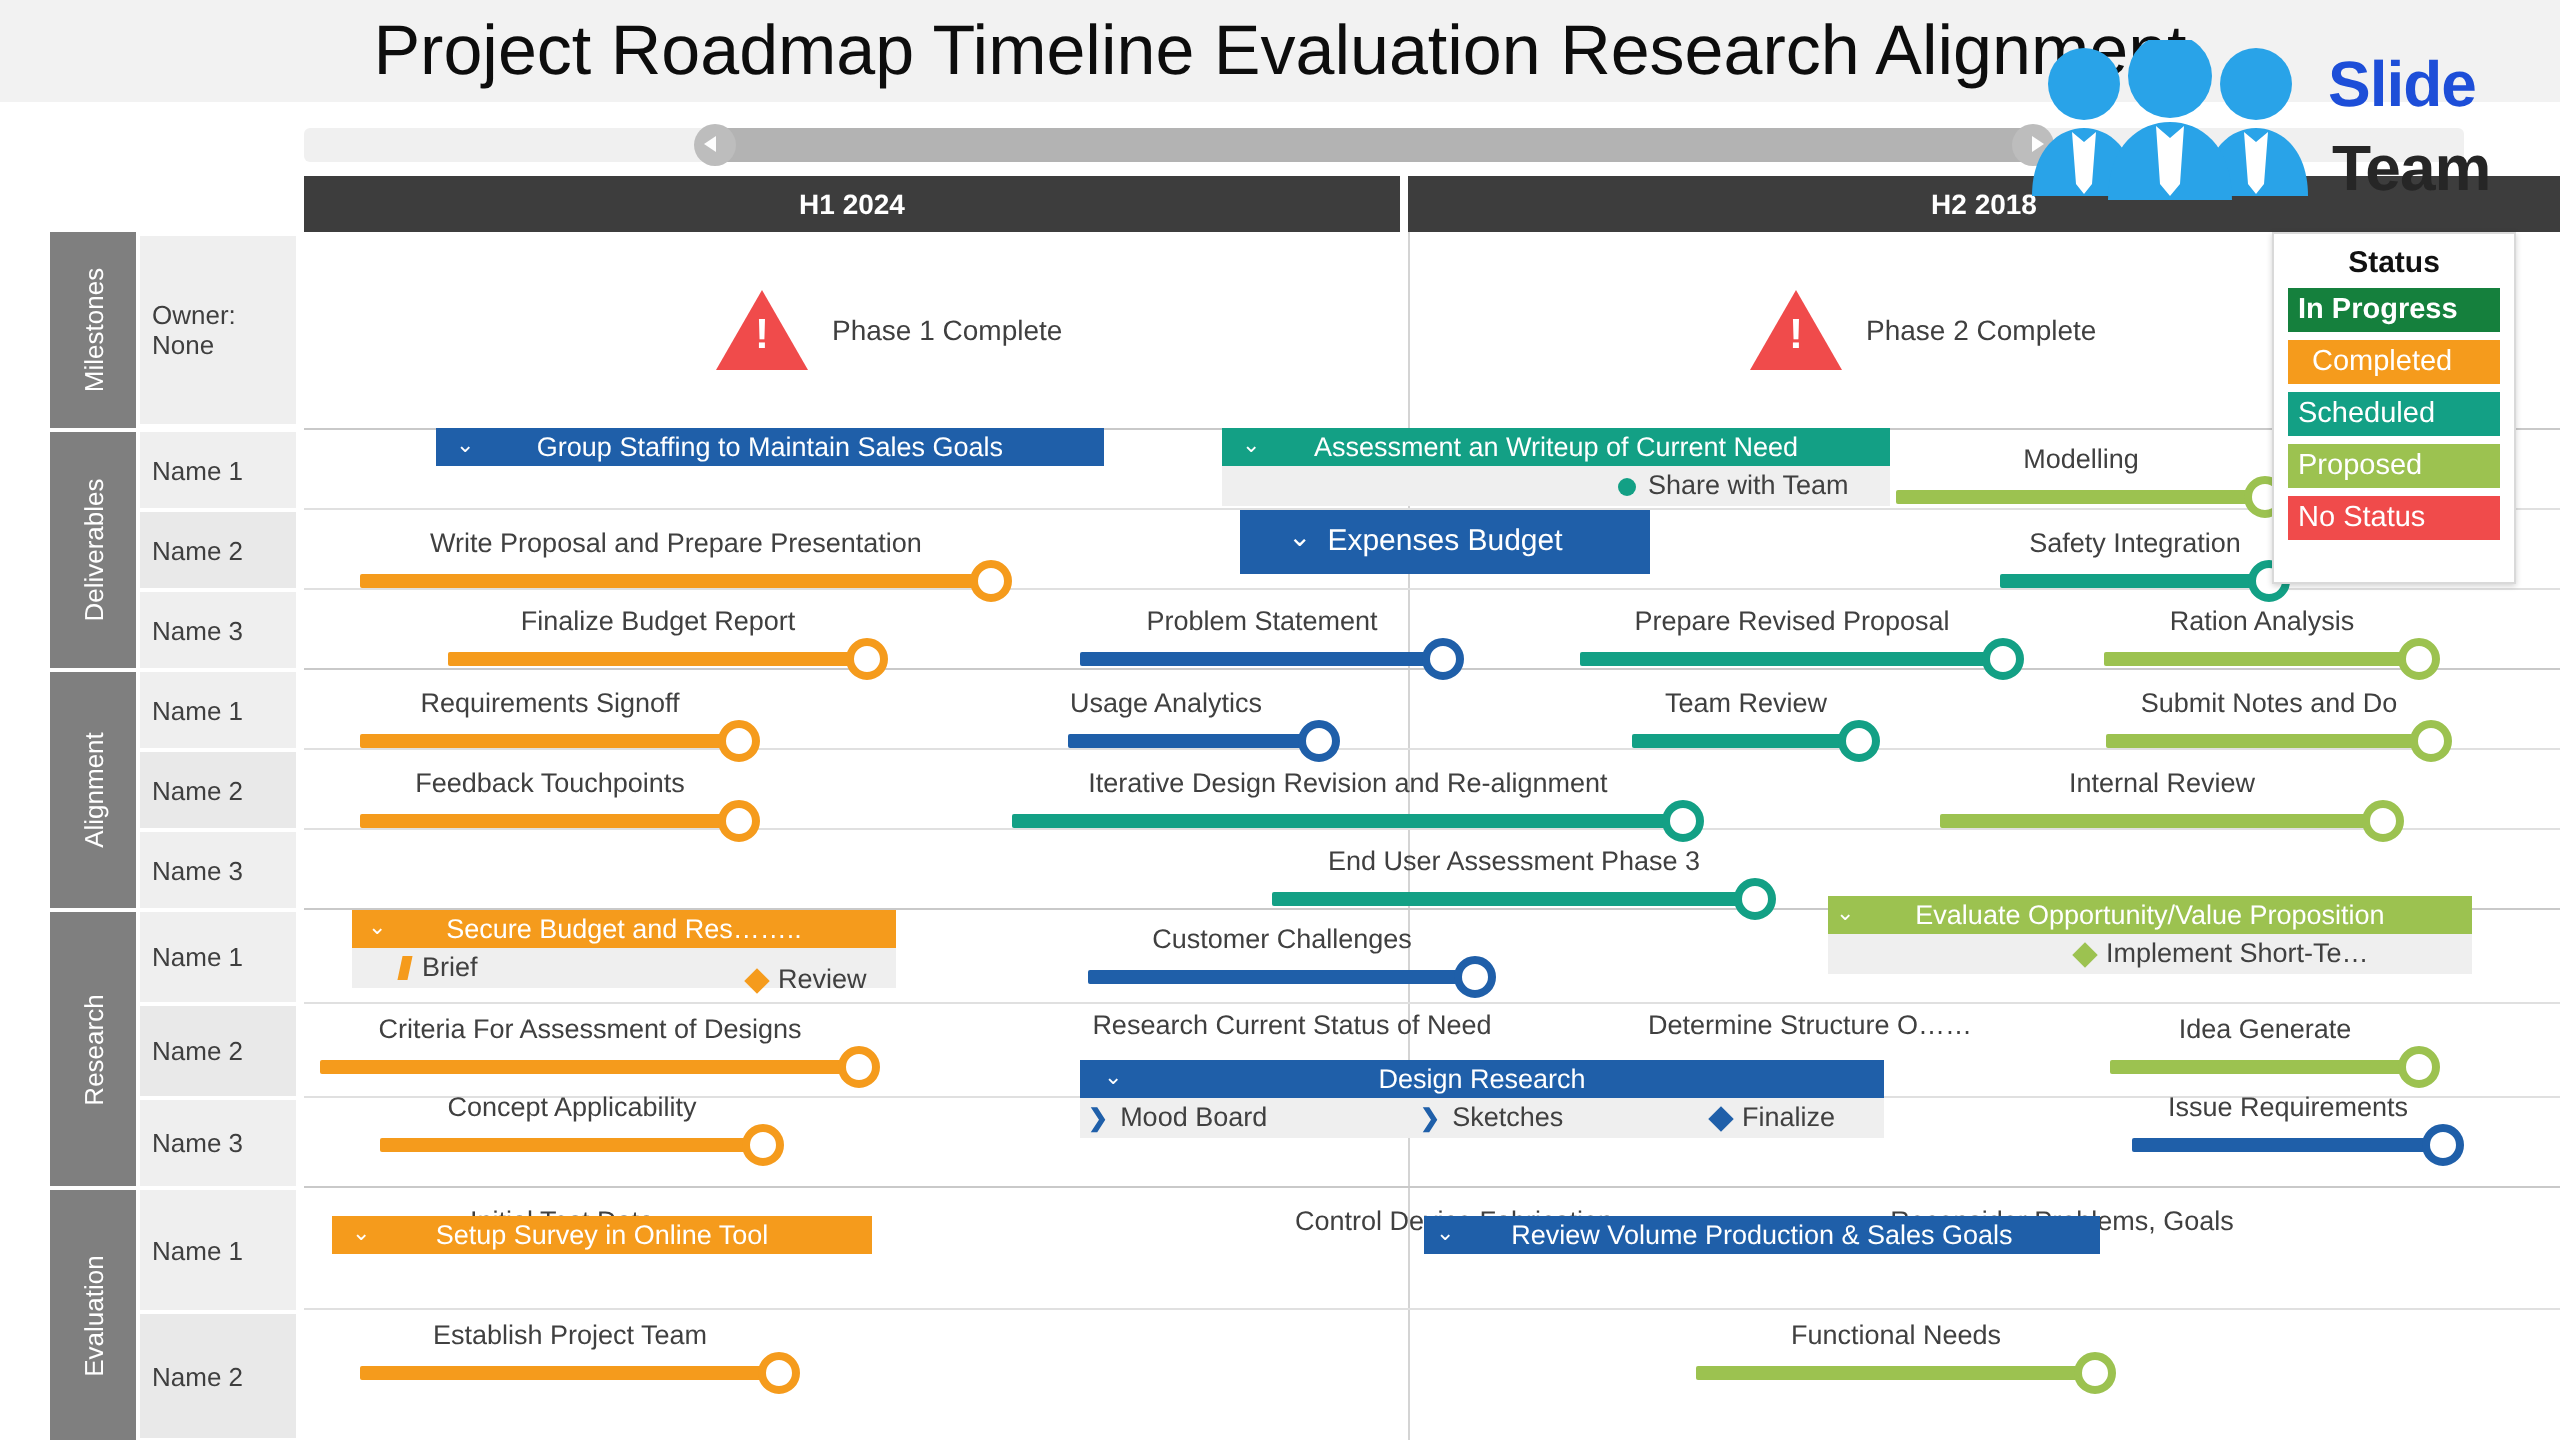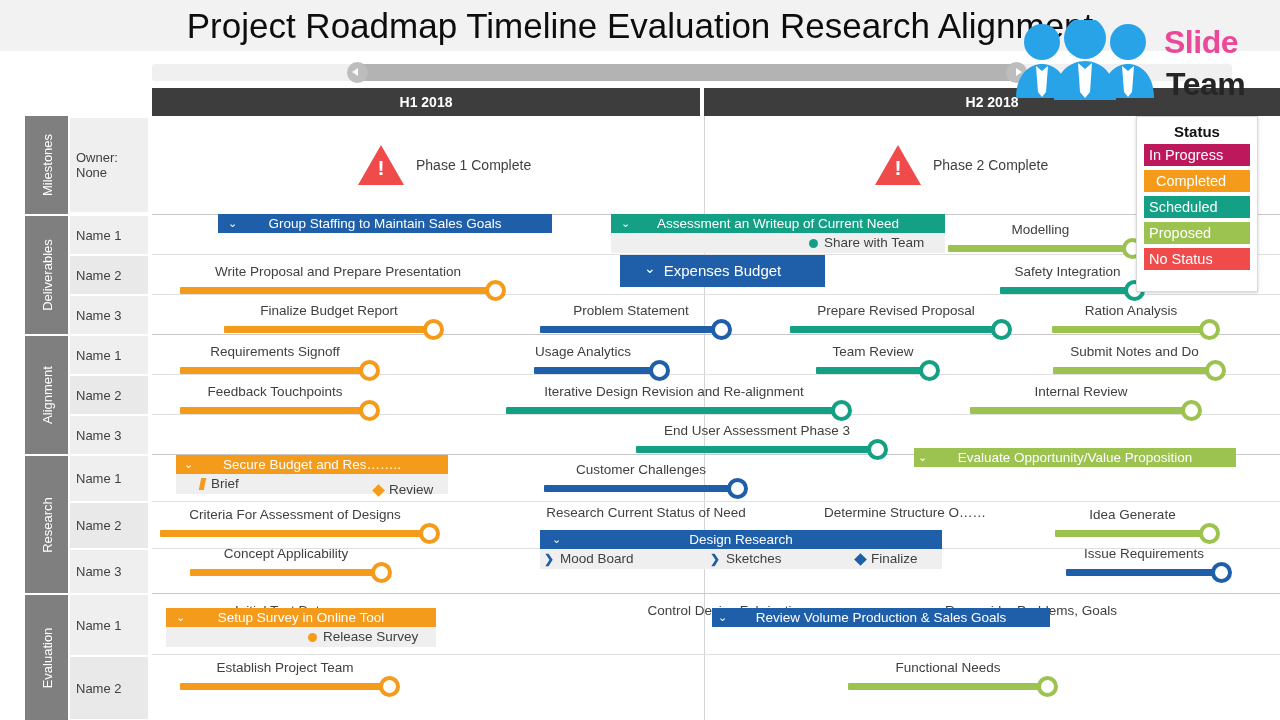--- a/index.html
+++ b/index.html
@@ -22,21 +22,21 @@
     white-space:nowrap;
   }
   
   #logo{
     position:absolute;left:1010px;top:14px;width:262px;height:94px;
     z-index:60;
   }
   #logo .people{position:absolute;left:0px;top:6px;}
   #logo .word-slide{
     position:absolute;left:154px;top:10px;
-    font-size:32px;font-weight:bold;color:#ec4899;
+    font-size:32px;font-weight:bold;color:#1d4ed8;
     letter-spacing:-0.5px;
   }
   #logo .word-team{
     position:absolute;left:156px;top:52px;
     font-size:32px;font-weight:bold;color:#262626;
     letter-spacing:-0.5px;
   }
   
   #timeline-scrollbar{
     position:absolute;left:152px;top:64px;width:1080px;height:17px;
@@ -206,21 +206,21 @@
     <div class="scroll-knob left">
         <span class="arr"></span>
       </div>
     <div class="scroll-knob right">
         <span class="arr"></span>
       </div>
   </div>
 </div>
 
 <div id="period-header">
-  <div class="period-cell" id="period-h1">H1 2018</div>
+  <div class="period-cell" id="period-h1">H1 2024</div>
   <div class="period-cell" id="period-h2">H2 2018</div>
 </div>
 
 <div id="board">
   <div id="half-divider"></div>
   <div id="lanes">
       <div class="group-line" style="top: 98px;"></div>
       <div class="group-line" style="top: 218px;"></div>
       <div class="group-line" style="top: 338px;"></div>
       <div class="group-line" style="top: 477px;"></div>
@@ -389,20 +389,26 @@
       <div class="task" style="left: 0px; top: 0px;">
         <div class="bar" style="left: 544px; top: 369px; width: 194px; background: rgb(31, 95, 169);"></div>
         <div class="endpoint" style="left: 727px; top: 362px; border-color: rgb(31, 95, 169);"></div>
         <div class="task-label" style="left: 484px; width: 314px; top: 346px;">Customer Challenges</div>
       </div>
       <div class="coll" style="left: 914px; top: 332px; width: 322px;">
         <div class="coll-head" style="background: rgb(156, 194, 80);">
           <span class="chev" style="left: 4px;">⌄</span>
           <span class="ctext">Evaluate Opportunity/Value Proposition</span>
         </div>
+        <div class="coll-sub" style="width: 322px;">
+          <div class="sub-item" style="left: 124px; top: 0px; height: 20px;">
+            <span class="diamond" style="background: rgb(156, 194, 80);"></span>
+            <span>Implement Short-Te…</span>
+          </div>
+        </div>
       </div>
       <div class="task" style="left: 0px; top: 0px;">
         <div class="bar" style="left: 160px; top: 414px; width: 270px; background: rgb(245, 155, 28);"></div>
         <div class="endpoint" style="left: 419px; top: 407px; border-color: rgb(245, 155, 28);"></div>
         <div class="task-label" style="left: 100px; width: 390px; top: 391px;">Criteria For Assessment of Designs</div>
       </div>
       <div class="task-label" style="left: 496px; width: 300px; top: 389px;">Research Current Status of Need</div>
       <div class="task-label" style="left: 755px; width: 300px; top: 389px;">Determine Structure O……</div>
       <div class="task" style="left: 0px; top: 0px;">
         <div class="bar" style="left: 1055px; top: 414px; width: 155px; background: rgb(156, 194, 80);"></div>
@@ -440,26 +446,20 @@
         <div class="task-label" style="left: 1006px; width: 276px; top: 430px;">Issue Requirements</div>
       </div>
       <div class="task-label" style="left: 131px; width: 300px; top: 487px;">Initial Test Data</div>
       <div class="task-label" style="left: 577px; width: 300px; top: 487px;">Control Device Fabrication</div>
       <div class="task-label" style="left: 881px; width: 300px; top: 487px;">Reconsider Problems, Goals</div>
       <div class="coll" style="left: 166px; top: 492px; width: 270px;">
         <div class="coll-head" style="background: rgb(245, 155, 28);">
           <span class="chev" style="left: 10px;">⌄</span>
           <span class="ctext">Setup Survey in Online Tool</span>
         </div>
-        <div class="coll-sub" style="width: 270px;">
-          <div class="sub-item" style="left: 142px; top: 0px; height: 20px;">
-            <span class="dot" style="background: rgb(245, 155, 28);"></span>
-            <span>Release Survey</span>
-          </div>
-        </div>
       </div>
       <div class="coll" style="left: 712px; top: 492px; width: 338px;">
         <div class="coll-head" style="background: rgb(31, 95, 169);">
           <span class="chev" style="left: 6px;">⌄</span>
           <span class="ctext">Review Volume Production &amp; Sales Goals</span>
         </div>
       </div>
       <div class="task">
         <div class="bar" style="left: 180px; top: 567px; width: 210px; background: rgb(245, 155, 28);"></div>
         <div class="endpoint" style="left: 379px; top: 560px; border-color: rgb(245, 155, 28);"></div>
@@ -469,19 +469,19 @@
         <div class="bar" style="left: 848px; top: 567px; width: 200px; background: rgb(156, 194, 80);"></div>
         <div class="endpoint" style="left: 1037px; top: 560px; border-color: rgb(156, 194, 80);"></div>
         <div class="task-label" style="left: 788px; width: 320px; top: 544px;">Functional Needs</div>
       </div>
     </div>
 </div>
 
 <div id="status-legend">
   <div class="lg-title">Status</div>
   <div id="legend-items">
-      <div class="lg-item" style="background: #be185d;">In Progress</div>
+      <div class="lg-item" style="background: #15803d; font-weight: bold;">In Progress</div>
       <div class="lg-item" style="background: rgb(245, 155, 28); padding-left: 12px;">Completed</div>
       <div class="lg-item" style="background: rgb(19, 160, 133);">Scheduled</div>
       <div class="lg-item" style="background: rgb(156, 194, 80);">Proposed</div>
       <div class="lg-item" style="background: rgb(240, 75, 75);">No Status</div>
     </div>
 </div>
 
 </body></html>

